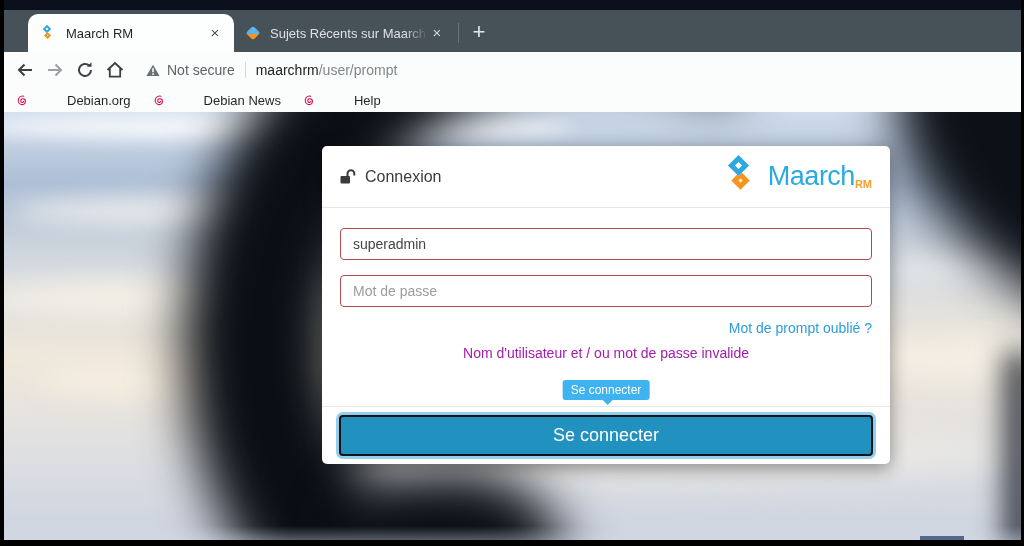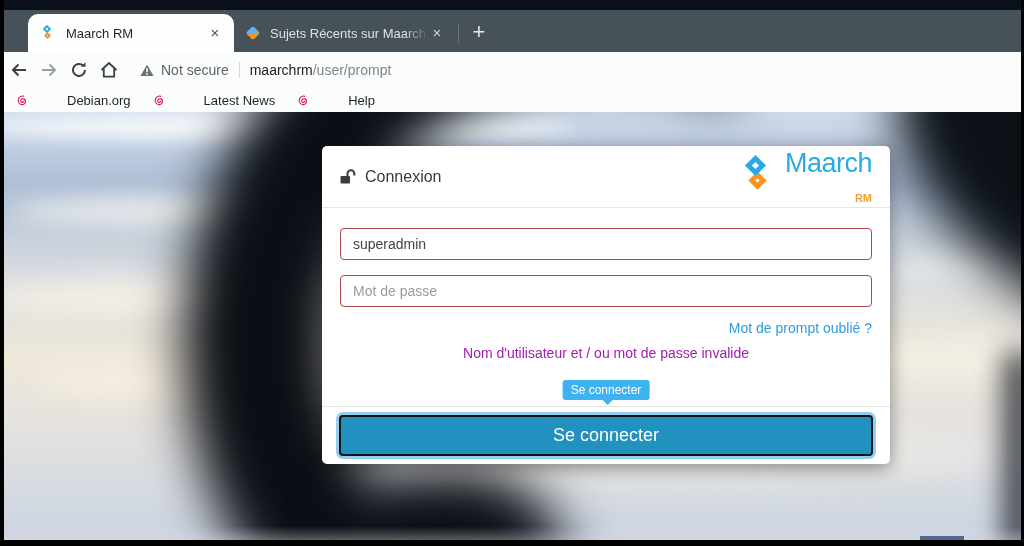--- a/index.html
+++ b/index.html
@@ -24,21 +24,21 @@
 
   
   .fav { position:relative; width:17px; height:17px; flex:0 0 17px; }
   .fav .d-or { position:absolute; left:5px; top:8px; width:5px; height:5px; border:2px solid #f7941e; transform:rotate(45deg); background:#fff; }
   .fav .d-bl { position:absolute; left:4px; top:1px; width:6px; height:6px; border:2px solid #2fa8e1; transform:rotate(45deg); background:#fff; }
   .fav.gem { width:15px; flex-basis:15px; }
   .fav.gem .gemstone { position:absolute; left:2px; top:3px; width:10px; height:10px; transform:rotate(45deg); border-radius:2px;
                        background:linear-gradient(135deg,#5db5ec 55%,#f7941e 55%); }
 
   
-  .toolbar { height:36px; background:#fbfcfc; display:flex; align-items:center; padding-left:0; }
+  .toolbar { height:36px; background:#fbfcfc; display:flex; align-items:center; padding-left:6px; }
   .navbtn { width:30px; height:30px; display:flex; align-items:center; justify-content:center; border-radius:50%; }
   .chip { display:flex; align-items:center; margin-left:16px; font-size:14px; color:#5f6368; }
   .chip svg { margin-right:7px; }
   .chip-sep { width:1px; height:16px; background:#d4d7da; margin:0 10px; }
   .url { font-size:14px; }
   .url .host { color:#202124; }
   .url .path { color:#80868b; }
 
   
   .bookmarks { height:24px; background:#fbfcfc; display:flex; align-items:center; padding-left:12px; }
@@ -79,21 +79,21 @@
   
   .card { position:absolute; left:318px; top:34px; width:568px; height:318px; background:#fff; border-radius:5px;
           box-shadow:0 4px 18px rgba(0,0,0,.42); }
   .card-header { height:62px; display:flex; align-items:center; justify-content:space-between; padding:0 18px; border-bottom:1px solid #e6e6e6; }
   .card-title { display:flex; align-items:center; font-size:16px; color:#3a3a3a; }
   .card-title svg { margin-right:8px; }
   .logo { display:flex; align-items:center; }
   .logo-icon { position:relative; width:44px; height:40px; }
   .logo-icon .d-or { position:absolute; left:10px; top:17px; width:13px; height:13px; border:5px solid #f7941e; transform:rotate(45deg); background:#fff; }
   .logo-icon .d-bl { position:absolute; left:7px; top:1px; width:15px; height:15px; border:5px solid #2fa8e1; transform:rotate(45deg); background:#fff; }
-  .logo-text { display:flex; flex-direction:column; align-items:flex-end; line-height:1; }
+  .logo-text { display:flex; flex-direction:row; align-items:flex-end; line-height:1; }
   .logo-brand { font-size:27px; color:#29abe2; letter-spacing:-.5px; }
   .logo-product { font-size:11px; color:#f5a02c; font-weight:bold; margin-top:16px; }
 
   .card-body { padding:20px 18px 0; }
   .field { width:100%; height:32px; border:1px solid #b2494a; border-radius:4px; padding:0 12px; font-size:14px; color:#444;
            font-family:"Liberation Sans", sans-serif; outline:none; background:#fff; }
   .field::placeholder { color:#9b9b9b; }
   .f1 { margin-bottom:15px; }
   .forgot { text-align:right; margin-top:13px; font-size:14px; }
   .forgot a { color:#2d9cdb; text-decoration:none; }
@@ -174,21 +174,21 @@
     <span class="bm">
       <svg width="13" height="13" viewBox="0 0 24 24">
           <path d="M14.4 4C9.8 3 5.3 5.9 4.3 10.4c-.9 4.1 1.7 8.1 5.7 9 3.3.7 6.5-1.3 7.2-4.6.6-2.7-1.1-5.3-3.7-5.9-2.1-.5-4.2.8-4.7 2.9-.4 1.7.6 3.4 2.3 3.8 1.3.3 2.7-.5 3-1.9" fill="none" stroke="#d70a53" stroke-width="2" stroke-linecap="round"></path>
         </svg>
       <span>Debian.org</span>
     </span>
     <span class="bm">
       <svg width="13" height="13" viewBox="0 0 24 24">
           <path d="M14.4 4C9.8 3 5.3 5.9 4.3 10.4c-.9 4.1 1.7 8.1 5.7 9 3.3.7 6.5-1.3 7.2-4.6.6-2.7-1.1-5.3-3.7-5.9-2.1-.5-4.2.8-4.7 2.9-.4 1.7.6 3.4 2.3 3.8 1.3.3 2.7-.5 3-1.9" fill="none" stroke="#d70a53" stroke-width="2" stroke-linecap="round"></path>
         </svg>
-      <span>Latest News</span>
+      <span>Debian News</span>
     </span>
     <span class="bm">
       <svg width="13" height="13" viewBox="0 0 24 24">
           <path d="M14.4 4C9.8 3 5.3 5.9 4.3 10.4c-.9 4.1 1.7 8.1 5.7 9 3.3.7 6.5-1.3 7.2-4.6.6-2.7-1.1-5.3-3.7-5.9-2.1-.5-4.2.8-4.7 2.9-.4 1.7.6 3.4 2.3 3.8 1.3.3 2.7-.5 3-1.9" fill="none" stroke="#d70a53" stroke-width="2" stroke-linecap="round"></path>
         </svg>
       <span>Help</span>
     </span>
   </div>
 
   <div class="content">

